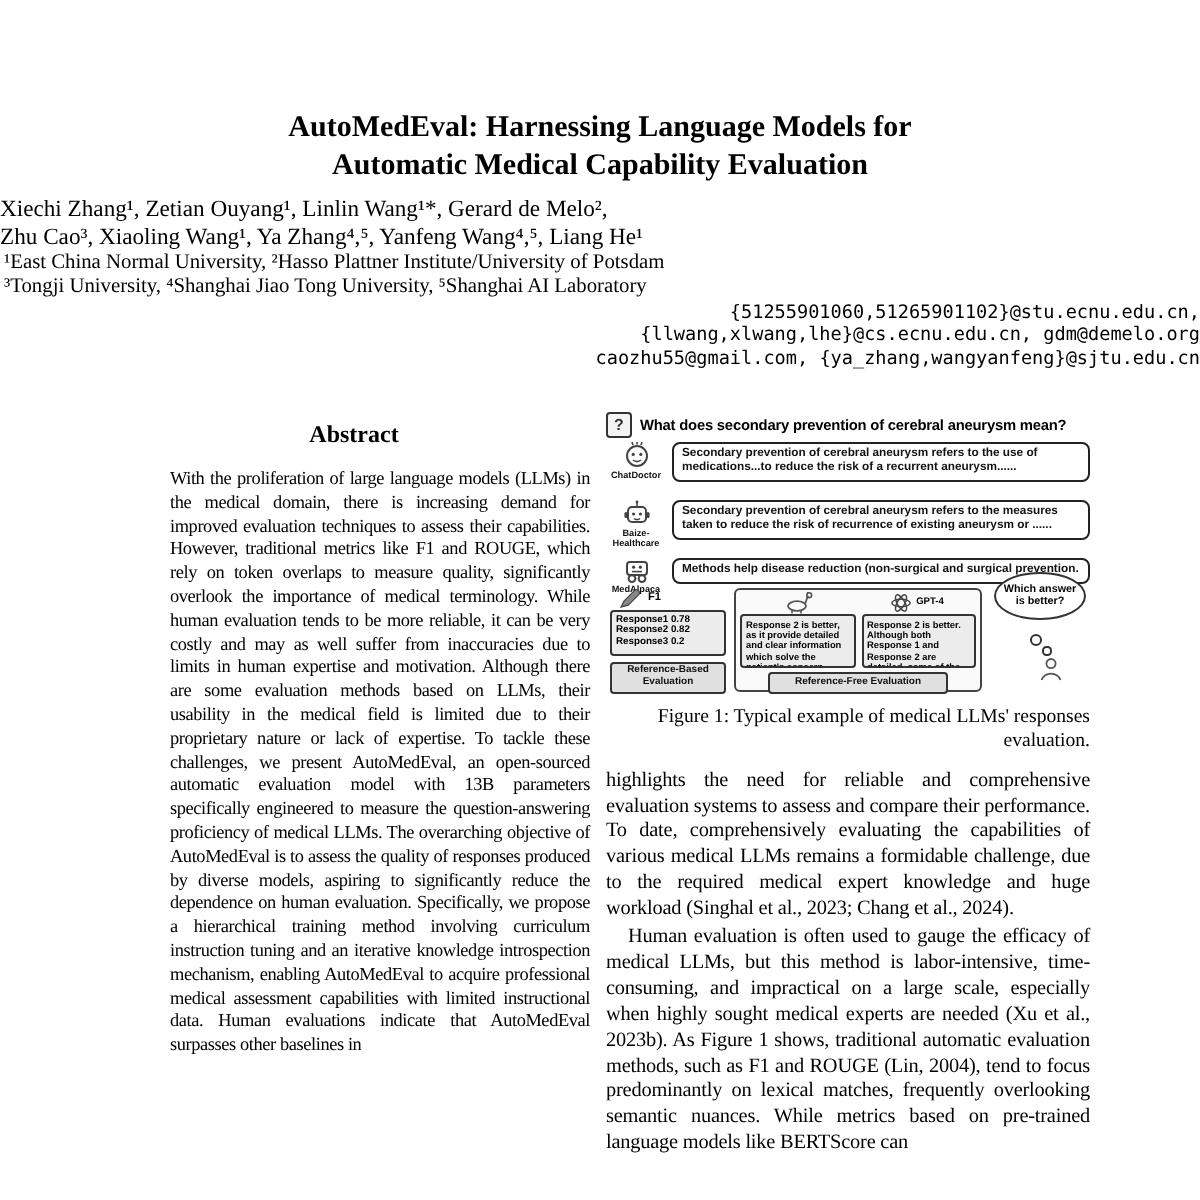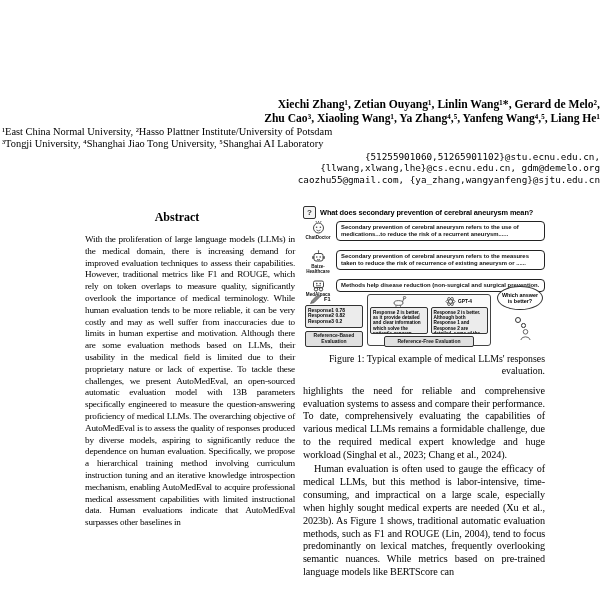--- a/index.html
+++ b/index.html
@@ -5,22 +5,22 @@
   html,body{margin:0;padding:0;}
   body{
     width:600px;height:600px;background:#ffffff;color:#000;
     font-family:"Liberation Serif", serif;overflow:hidden;
   }
   .page{position:relative;width:600px;height:600px;background:#fff;overflow:hidden;}
 
   
   .title{position:absolute;top:55px;left:0;width:600px;text-align:center;
     font-size:15px;font-weight:bold;line-height:19px;}
-  .authors{position:absolute;top:98px;left:0;width:600px;text-align:right;
-    font-size:11.6px;font-weight:bold;line-height:13.5px;}
+  .authors{position:absolute;top:98px;left:0;width:600px;text-align:left;
+    font-size:11.6px;font-weight:normal;line-height:13.5px;}
   .affils{position:absolute;top:126px;left:2px;width:600px;text-align:left;
     font-size:10.4px;line-height:12.3px;}
   .emails{position:absolute;top:151px;left:0;width:600px;text-align:right;
     font-family:"DejaVu Sans Mono", monospace;font-size:9.3px;line-height:11.4px;}
 
   
   .col-left{position:absolute;left:57px;top:210px;width:240px;}
   .abstract-heading{text-align:center;font-weight:bold;font-size:12px;margin:0 0 9px 0;}
   .abstract-body{font-size:9.2px;line-height:11.8px;letter-spacing:-0.2px;
     text-align:justify;margin:0;padding:0 2px 0 28px;}
@@ -83,20 +83,24 @@
   .bdot2{width:2.5px;height:2.5px;left:26px;top:37px;}
   .person{position:absolute;left:24px;top:42px;}
 
   .icon-svg{display:block;}
 </style>
 </head>
 <body>
 
 <div class="page">
 
+  <div class="title">
+    <div>AutoMedEval: Harnessing Language Models for</div>
+    <div>Automatic Medical Capability Evaluation</div>
+  </div>
   <div class="authors">
     <div>Xiechi Zhang¹, Zetian Ouyang¹, Linlin Wang¹*, Gerard de Melo²,</div>
     <div>Zhu Cao³, Xiaoling Wang¹, Ya Zhang⁴,⁵, Yanfeng Wang⁴,⁵, Liang He¹</div>
   </div>
   <div class="affils">
     <div>¹East China Normal University, ²Hasso Plattner Institute/University of Potsdam</div>
     <div>³Tongji University, ⁴Shanghai Jiao Tong University, ⁵Shanghai AI Laboratory</div>
   </div>
   <div class="emails">
     <div>{51255901060,51265901102}@stu.ecnu.edu.cn,</div>

